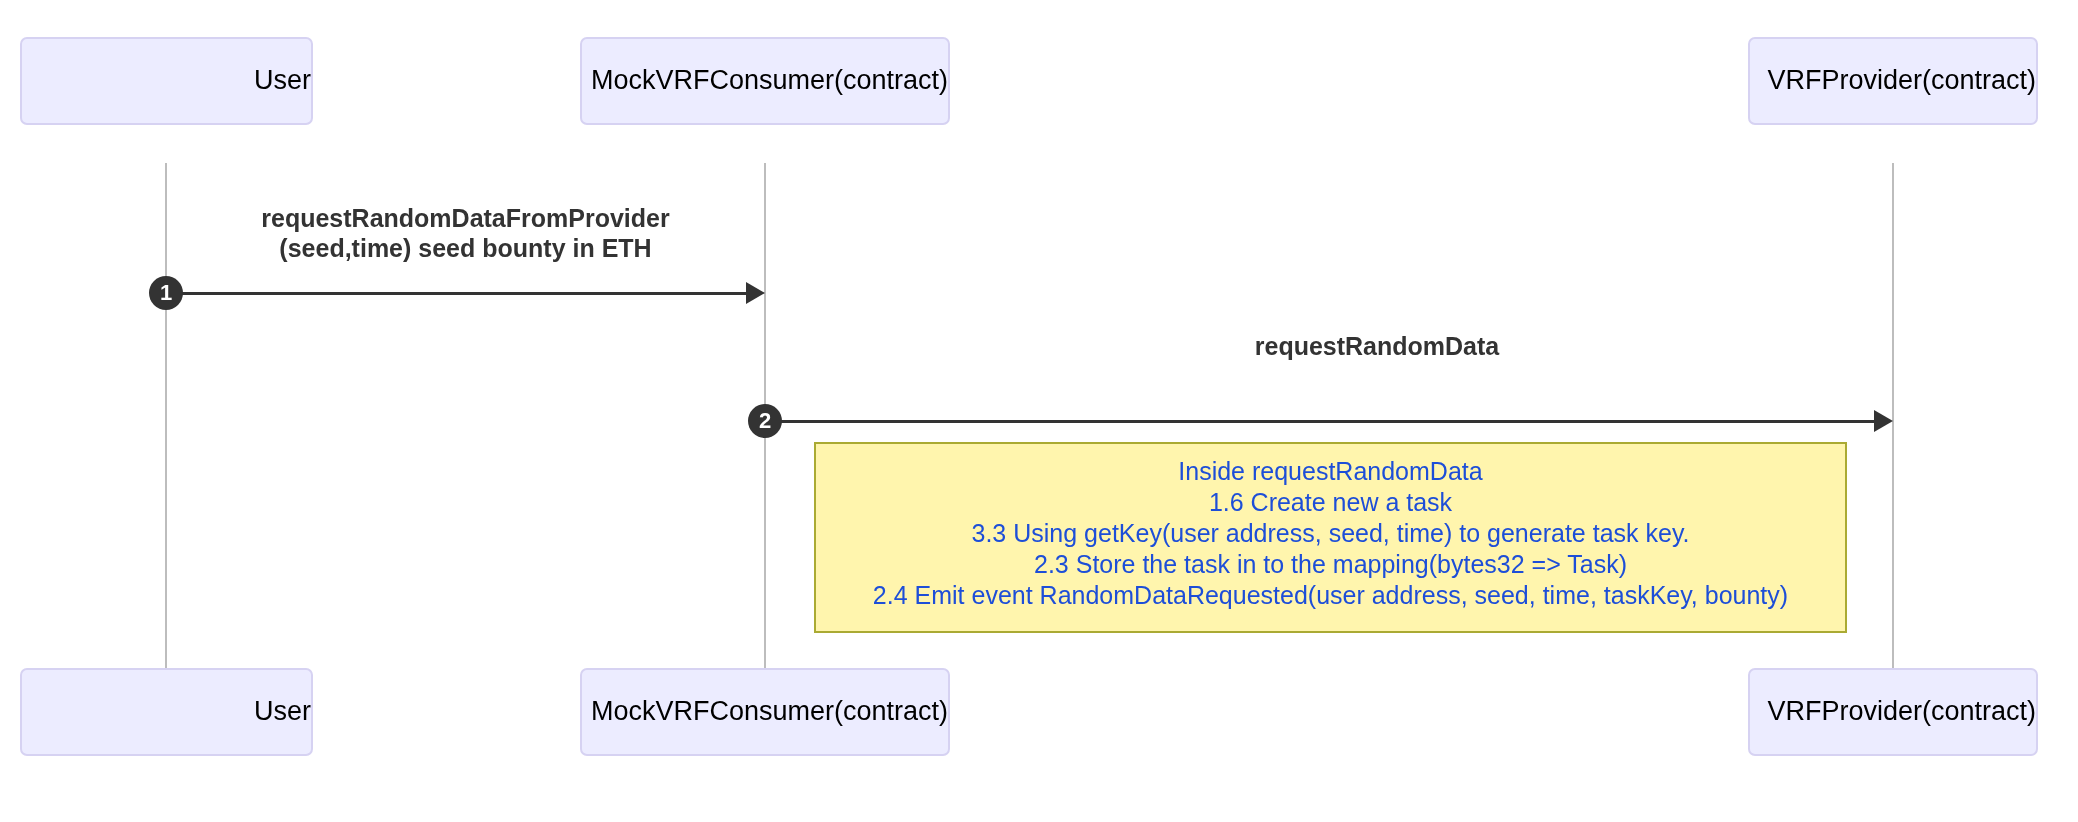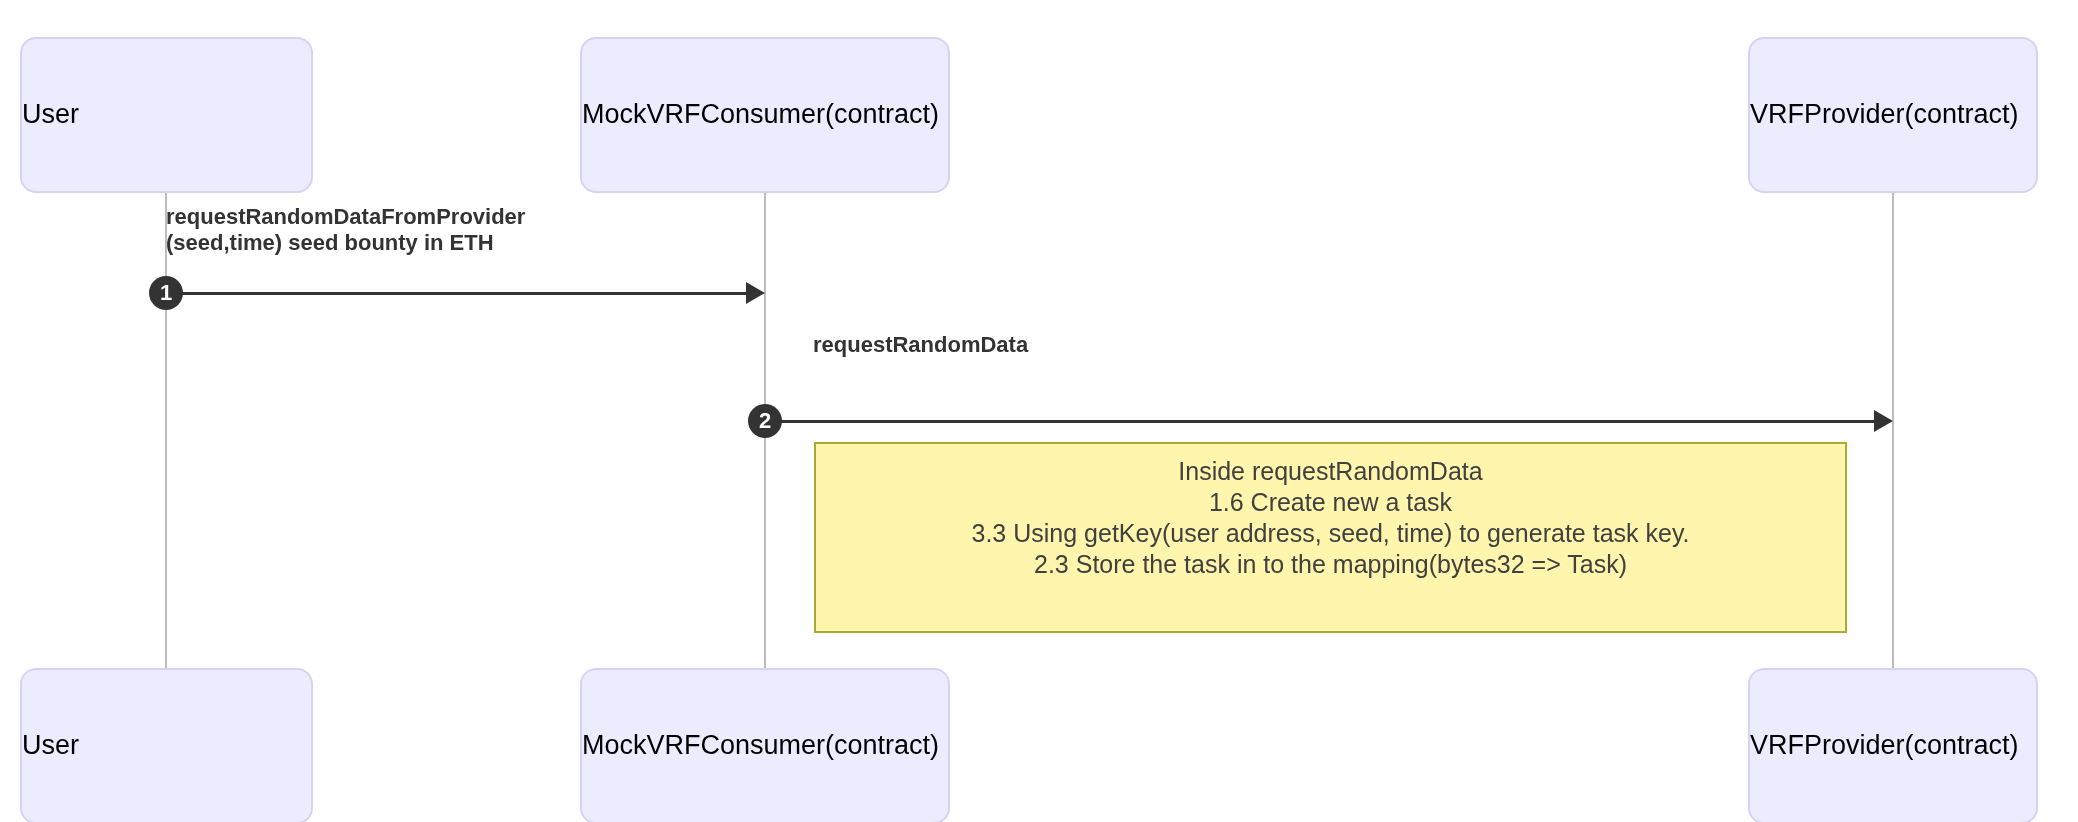--- a/index.html
+++ b/index.html
@@ -27,25 +27,25 @@
     top: 163px;
     height: 505px;
   }
 
   
   .actor-box {
     position: absolute;
     box-sizing: border-box;
     background: #ECECFF;
     border: 2px solid #D6D2F2;
-    border-radius: 16px;
+    border-radius: 7px;
     display: flex;
     align-items: center;
-    justify-content: flex-start;
-    height: 156px;
+    justify-content: flex-end;
+    height: 88px;
   }
   .actor-label {
     font-size: 27px;
     color: #000000;
     line-height: 1.1;
     white-space: nowrap;
     text-align: center;
   }
 
   
@@ -57,22 +57,22 @@
   .msg-arrowhead {
     position: absolute;
     width: 0;
     height: 0;
     border-top: 11px solid transparent;
     border-bottom: 11px solid transparent;
     border-left: 19px solid #333333;
   }
   .msg-label {
     position: absolute;
-    text-align: left;
-    font-size: 22px;
+    text-align: center;
+    font-size: 25px;
     font-weight: bold;
     color: #333333;
     line-height: 1.18;
     white-space: nowrap;
   }
 
   
   .seq-num {
     position: absolute;
     width: 34px;
@@ -95,21 +95,21 @@
     background: #FFF5AD;
     border: 2px solid #AAAA33;
     display: flex;
     flex-direction: column;
     align-items: center;
     justify-content: flex-start;
     padding-top: 12px;
   }
   .note-line {
     font-size: 25px;
-    color: #404040;
+    color: #1d4ed8;
     line-height: 31px;
     text-align: right;
     white-space: nowrap;
   }
 </style>
 </head>
 <body>
 
 <div id="diagram">
 
@@ -140,20 +140,21 @@
   </div>
   <div class="msg-line" style="left:765px; top:420px; width:1109px;"></div>
   <div class="msg-arrowhead" style="left:1874px; top:410px;"></div>
   <div class="seq-num" style="left:748px; top:404px;">2</div>
 
   <div class="note-box" style="left:814px; top:442px; width:1033px; height:191px;">
     <div class="note-line">Inside requestRandomData</div>
     <div class="note-line">1.6 Create new a task</div>
     <div class="note-line">3.3 Using getKey(user address, seed, time) to generate task key.</div>
     <div class="note-line">2.3 Store the task in to the mapping(bytes32 =&gt; Task)</div>
+    <div class="note-line">2.4 Emit event RandomDataRequested(user address, seed, time, taskKey, bounty)</div>
   </div>
 
   <div class="actor-box" style="left:20px; top:668px; width:293px;">
     <span class="actor-label">User</span>
   </div>
   <div class="actor-box" style="left:580px; top:668px; width:370px;">
     <span class="actor-label">MockVRFConsumer(contract)</span>
   </div>
   <div class="actor-box" style="left:1748px; top:668px; width:290px;">
     <span class="actor-label">VRFProvider(contract)</span>

